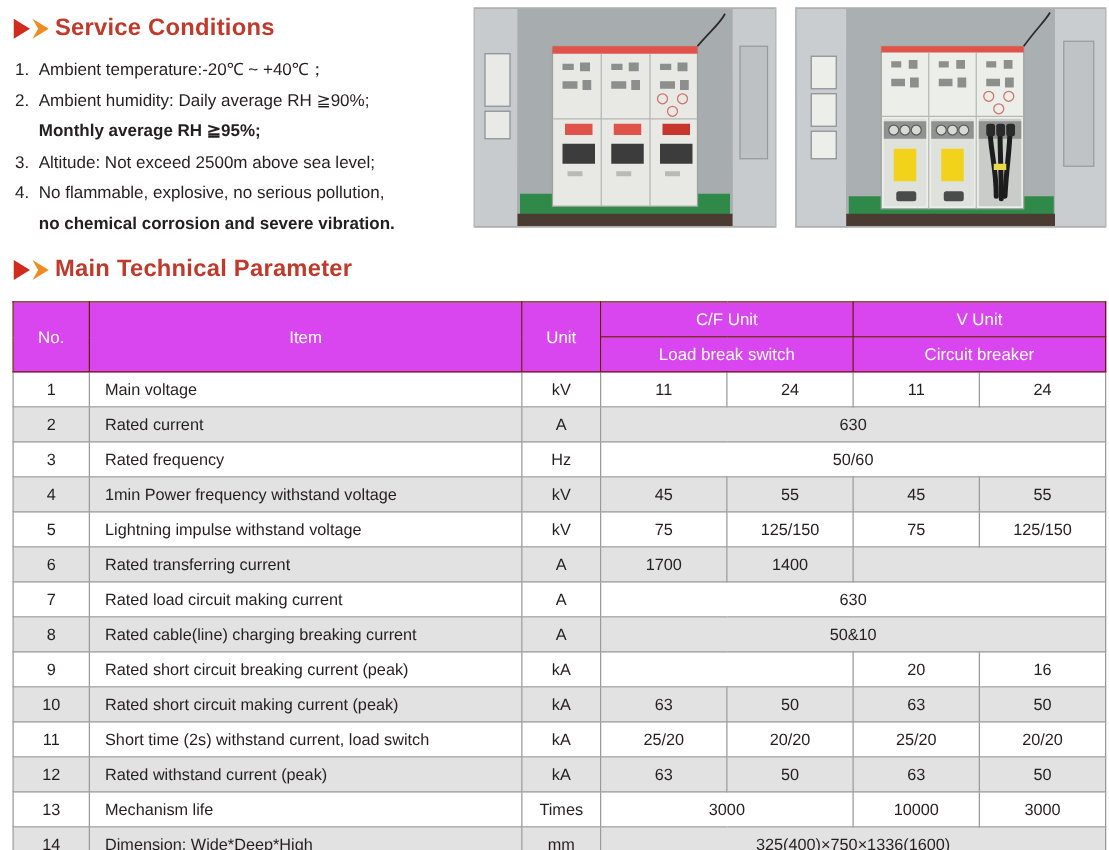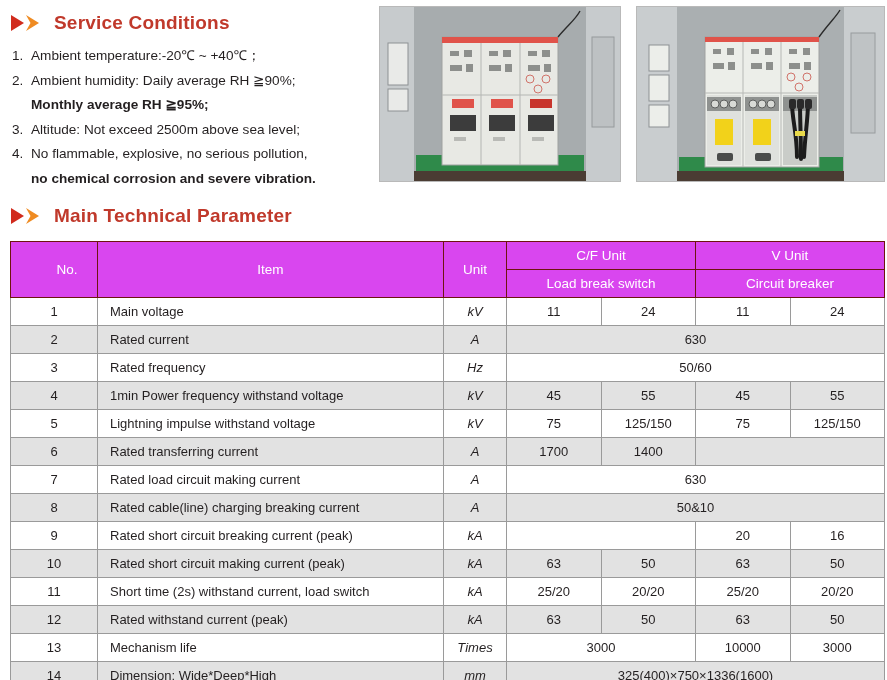--- a/index.html
+++ b/index.html
@@ -13,21 +13,20 @@
     font-family: "Liberation Sans", sans-serif;
     color: #231f20;
     overflow: hidden;
     position: relative;
   }
 
   
   .section-head {
     display: flex;
     align-items: center;
-    gap: 10px;
   }
   #service-head { position: absolute; left: 10px; top: 12px; }
   #param-head   { position: absolute; left: 10px; top: 205px; }
 
   .dbl-arrow {
     display: inline-block;
     width: 34px;
     height: 18px;
     position: relative;
     flex: none;
@@ -89,31 +88,31 @@
     text-align: center;
     vertical-align: middle;
     font-weight: normal;
   }
   #spec-table thead th {
     background: #d946ef;
     color: #ffffff;
     border-color: #6e1410;
     font-size: 13.5px;
   }
-  #spec-table thead th.hdr-no   { width: 60px; padding-left: 26px; }
+  #spec-table thead th.hdr-no   { width: 60px; }
   #spec-table thead th.hdr-item { width: 345px; }
   #spec-table thead th.hdr-unit { width: 62px; }
 
   #spec-table tbody td.c-no   { width: 60px; }
   #spec-table tbody td.c-item {
     width: 345px;
     text-align: left;
     padding-left: 12px;
   }
-  #spec-table tbody td.c-unit { width: 62px; font-style: italic; }
+  #spec-table tbody td.c-unit { width: 62px; }
   #spec-table tbody td.c-val  { width: 102px; }
 
   #spec-table tbody tr.odd  td { background: #ffffff; }
   #spec-table tbody tr.even td { background: #e2e2e2; }
 
   #spec-table tbody tr:first-child td { border-top-color: #6e1410; }
 </style>
 </head>
 <body>
 

